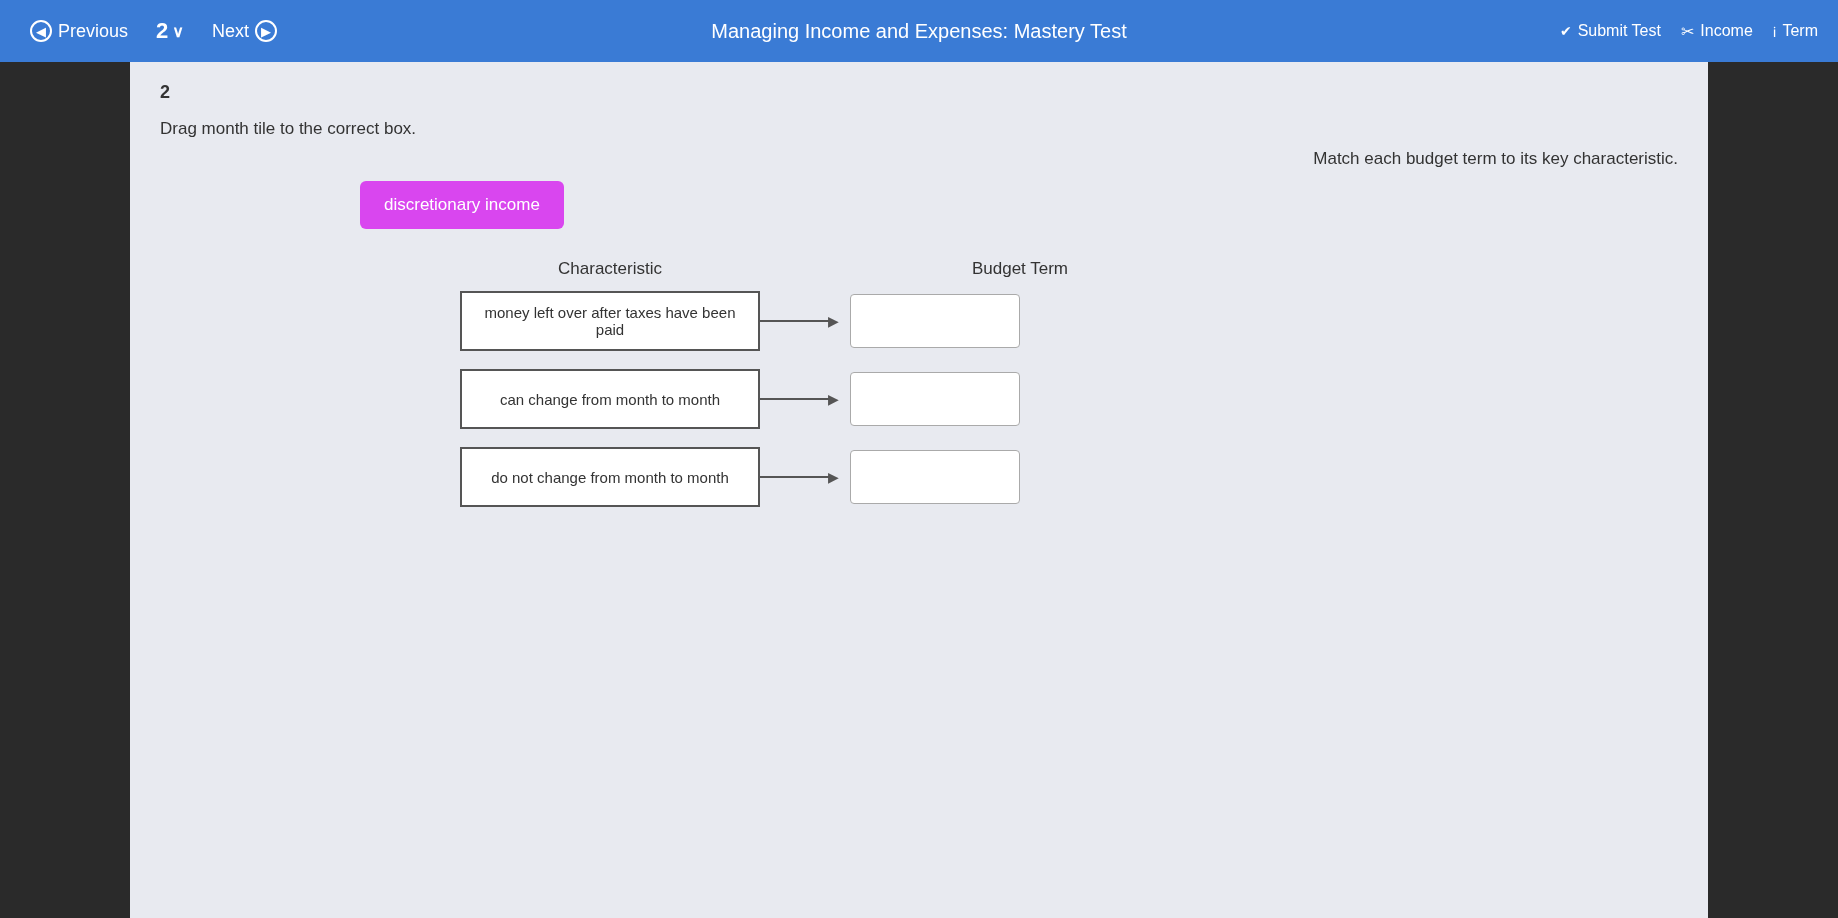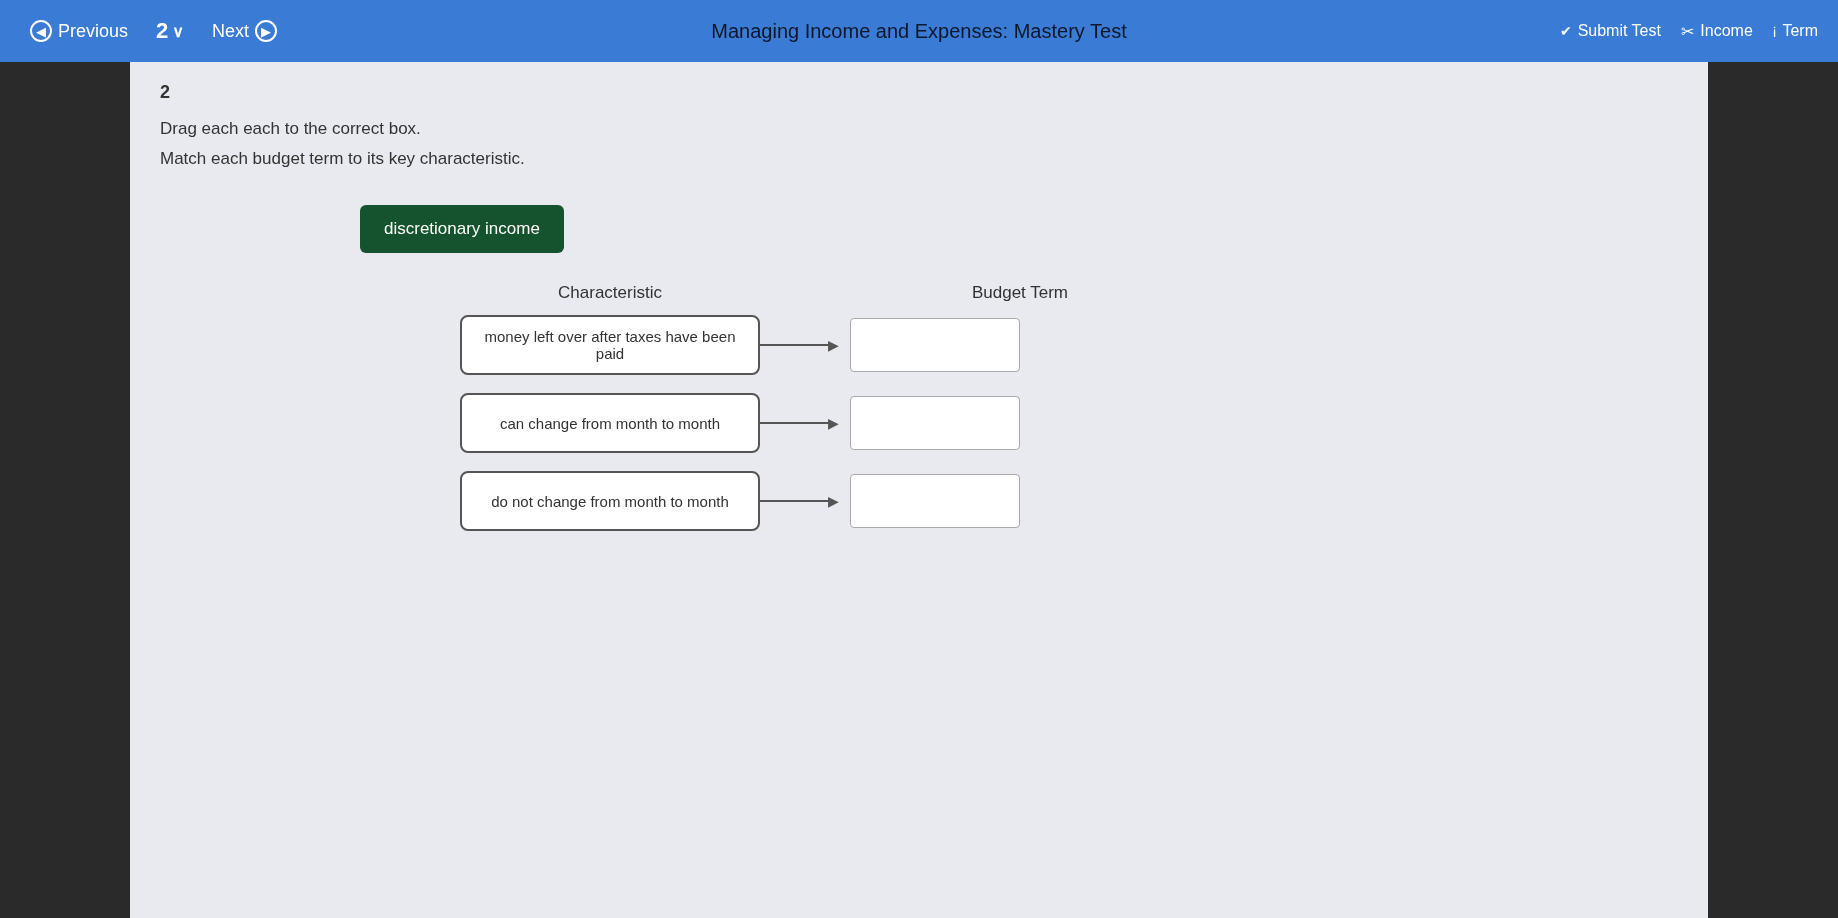--- a/index.html
+++ b/index.html
@@ -54,21 +54,21 @@
       color: white;
       font-size: 22px;
       font-weight: bold;
       padding: 0 10px;
       display: flex;
       align-items: center;
       gap: 4px;
     }
 
     .page-title {
-      color: #0f172a;
+      color: #ffffff;
       font-size: 20px;
       font-weight: 500;
       position: absolute;
       left: 50%;
       transform: translateX(-50%);
     }
 
     .nav-right {
       margin-left: auto;
       display: flex;
@@ -103,33 +103,34 @@
 
     .instruction-1 {
       font-size: 17px;
       color: #333;
       margin-bottom: 10px;
     }
 
     .instruction-2 {
       font-size: 17px;
       color: #333;
-      margin-bottom: 36px;
+      margin-bottom: 12px;
+      text-align: right;
     }
 
     .tiles-area {
       display: flex;
       flex-wrap: wrap;
       gap: 16px;
       margin-left: 200px;
       margin-bottom: 30px;
     }
 
     .tile {
-      background: #14532d;
+      background: #d946ef;
       color: white;
       border-radius: 6px;
       padding: 14px 24px;
       font-size: 17px;
       cursor: grab;
       min-width: 160px;
       text-align: center;
     }
 
     .matching-headers {
@@ -159,21 +160,21 @@
       display: flex;
       align-items: center;
       margin-bottom: 18px;
       margin-left: 300px;
     }
 
     .characteristic-box {
       width: 300px;
       min-height: 60px;
       border: 2px solid #555;
-      border-radius: 8px;
+      border-radius: 0;
       display: flex;
       align-items: center;
       justify-content: center;
       padding: 10px 14px;
       font-size: 15px;
       color: #333;
       text-align: center;
       background: white;
     }
 
@@ -243,21 +244,21 @@
     </button>
     <button class="nav-right-btn">
       <span style="font-size:14px;">ℹ</span>
       <span>Term</span>
     </button>
   </div>
 </div>
 
 <div class="main-content">
   <div class="question-number">2</div>
-  <div class="instruction-1">Drag each each to the correct box.</div>
+  <div class="instruction-1">Drag month tile to the correct box.</div>
   <div class="instruction-2">Match each budget term to its key characteristic.</div>
 
   <div class="tiles-area">
     <div class="tile">
       <span>discretionary income</span>
     </div>
   </div>
 
   <div class="matching-headers">
     <div class="col-header characteristic">Characteristic</div>

